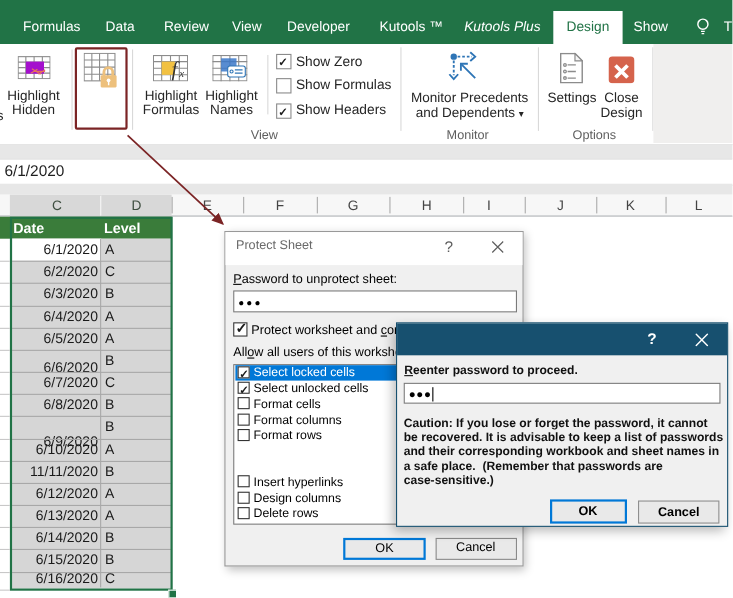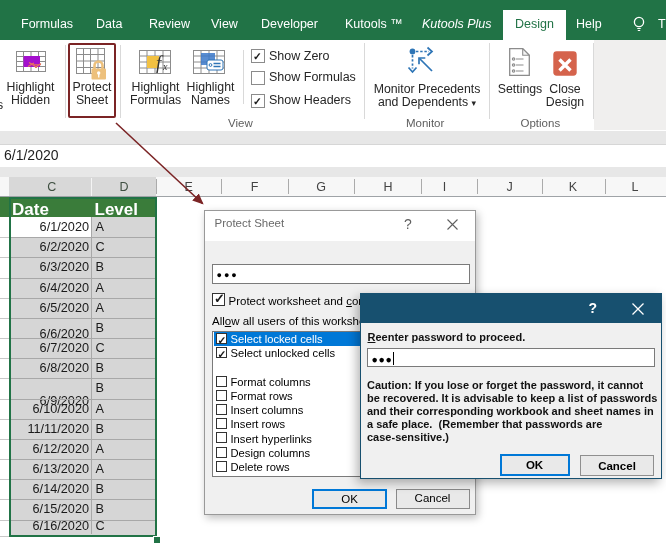--- a/index.html
+++ b/index.html
@@ -26,21 +26,21 @@
   #band2{left:0;top:167px;width:666px;height:10px;background:#e7e7e7;}
   
   #colhdr{left:0;top:177px;width:666px;height:20px;background:#f7f7f7;border-bottom:1px solid #9fa3a7;box-sizing:border-box;}
   .hsel{position:absolute;top:0;height:19px;background:#d8d8d8;}
   .hletter{position:absolute;top:3px;font-size:12.5px;color:#444;transform:translateX(-50%);}
   .hlettersel{color:#3f4f41;}
   .htick{position:absolute;top:2px;height:15px;width:1px;background:#ababab;}
   
   #sheet{left:0;top:197px;width:666px;height:347px;background:#fff;}
   #greenrow{position:absolute;left:0;top:-0.5px;width:155.6px;height:20px;background:#3a7c3a;}
-  #greenrow .glabel{position:absolute;top:3.5px;color:#fff;font-weight:bold;font-size:17px;}
+  #greenrow .glabel{position:absolute;top:3.5px;color:#fff;font-weight:bold;font-size:13px;}
   .selfill{position:absolute;background:#d6d6d6;}
   .grid{position:absolute;background:#a8a8a8;}
   .bgrid{position:absolute;background:#c8c8c8;}
   .dcell{position:absolute;font-size:12.7px;color:#1a1a1a;height:20px;line-height:20px;}
   .datec{width:80px;text-align:right;}
   #selborder{position:absolute;border:2px solid #217346;}
   #fillhandle{position:absolute;width:6px;height:6px;background:#217346;border-left:1px solid #fff;border-top:1px solid #fff;}
   
   #dlg1{left:204px;top:209.5px;width:269.5px;height:303.5px;background:#f0f0f0;border:1px solid #999;box-shadow:2px 3px 8px rgba(0,0,0,0.25);}
   #dlg1 .titlebar{position:absolute;left:0;top:0;right:0;height:30px;background:#fff;}
@@ -70,21 +70,21 @@
     <div id="activetab">
         <span>Design</span>
       </div>
     <span class="tab" style="left:21px;">Formulas</span>
     <span class="tab" style="left:96px;">Data</span>
     <span class="tab" style="left:149px;">Review</span>
     <span class="tab" style="left:211px;">View</span>
     <span class="tab" style="left:261px;">Developer</span>
     <span class="tab" style="left:345px;">Kutools ™</span>
     <span class="tab" style="left:422px;font-style:italic;">Kutools Plus</span>
-    <span class="tab" style="left:576px;">Help</span>
+    <span class="tab" style="left:576px;">Show</span>
     <svg class="abs" style="left:631px;top:15px;" width="16" height="18" viewBox="0 0 16 18">
       <circle cx="8" cy="7" r="4.6" fill="none" stroke="#fff" stroke-width="1.3"></circle>
       <path d="M6.3 13.5h3.4M6.8 15.5h2.4" stroke="#fff" stroke-width="1.2"></path>
     </svg>
     <span class="tab" style="left:658px;">T</span>
   </div>
 
   <div id="ribbon" class="abs">
     <span class="rlabel" style="left:-3px;top:59px;">s</span>
 
@@ -99,21 +99,20 @@
 
     <div id="maroonbox"></div>
     <svg class="abs" style="left:76px;top:7.5px;" width="31" height="32" viewBox="0 0 31 32">
       <rect x="0.5" y="0.5" width="28" height="25" fill="#fff" stroke="#8c8c8c"></rect>
       <path d="M0.5 6.5h28M0.5 13h28M0.5 19.5h28M7.5 0.5v25M14.5 0.5v25M22 0.5v25" stroke="#8c8c8c" stroke-width="1" fill="none"></path>
       <path d="M18.5 21 v-3.5 a4 4 0 0 1 8 0 V21" fill="none" stroke="#edc07c" stroke-width="2.6"></path>
       <rect x="15.5" y="20.5" width="14.5" height="11" rx="1" fill="#edc07c"></rect>
       <circle cx="22.7" cy="25" r="1.7" fill="#fff"></circle>
       <rect x="22.1" y="25.5" width="1.3" height="4" fill="#fff"></rect>
     </svg>
-    <div class="rlabel" style="left:63px;top:41px;width:58px;">Protect<br>Sheet</div>
     <div class="rsep" style="left:119.5px;top:5px;height:73px;"></div>
 
     <svg class="abs" style="left:139px;top:10px;" width="32" height="24" viewBox="0 0 32 24">
       <rect x="0.5" y="0.5" width="31" height="23" fill="#fff" stroke="#8c8c8c"></rect>
       <path d="M0.5 6h31M0.5 12h31M0.5 18h31M8 0.5v23M16 0.5v23M24 0.5v23" stroke="#8c8c8c" stroke-width="1" fill="none"></path>
       <rect x="8" y="6" width="12" height="12" fill="#f2c142"></rect>
       <text x="17" y="19" font-size="19" font-style="italic" font-family="Liberation Serif" fill="#333">f</text>
       <text x="24" y="20" font-size="10" font-style="italic" font-family="Liberation Serif" fill="#333">x</text>
     </svg>
     <div class="rlabel" style="left:127px;top:41px;width:57px;">Highlight<br>Formulas</div>
@@ -302,20 +301,21 @@
     <line x1="116" y1="123" x2="202.5" y2="203.5" stroke="#7b2425" stroke-width="1.6" marker-end="url(#ah)"></line>
   </svg>
 
   <div id="dlg1" class="abs">
     <div class="titlebar"></div>
     <span class="title">Protect Sheet</span>
     <span style="position:absolute;left:199px;top:5px;font-size:14px;color:#5f5f5f;">?</span>
     <svg style="position:absolute;left:242px;top:8.5px;" width="11" height="11" viewBox="0 0 11 11">
       <path d="M0.5 0.5 L10.5 10.5 M10.5 0.5 L0.5 10.5" stroke="#5f5f5f" stroke-width="1.1"></path>
     </svg>
+    <span class="d1txt" style="left:7px;top:37px;"><u>P</u>assword to unprotect sheet:</span>
     <div id="d1input">
         <span class="dots" style="position:absolute;left:4px;top:4.5px;">●●●</span>
       </div>
     <div class="wincbx" style="left:7px;top:82.5px;">
         <span class="checkmark">✓</span>
       </div>
     <span class="d1txt" style="left:23.5px;top:84.5px;">Protect worksheet and <u>c</u>ontents of locked cells</span>
     <span class="d1txt" style="left:7px;top:104.5px;">All<u>o</u>w all users of this worksheet to:</span>
     <div id="listbox">
       <div class="lrow" style="top:0;background:#0078d7;color:#fff;">
@@ -323,35 +323,31 @@
             <span class="checkmark">✓</span>
           </span>
           <span class="lt">Select locked cells</span>
         </div>
       <div class="lrow" style="top:14.2px;">
           <span class="cb">
             <span class="checkmark">✓</span>
           </span>
           <span class="lt">Select unlocked cells</span>
         </div>
+      <div class="lrow" style="top:28.4px;">
+          <span class="cb"></span>
+          <span class="lt">Format cells</span>
+        </div>
       <div class="lrow" style="top:42.6px;">
           <span class="cb"></span>
           <span class="lt">Format columns</span>
         </div>
       <div class="lrow" style="top:56.8px;">
           <span class="cb"></span>
           <span class="lt">Format rows</span>
-        </div>
-      <div class="lrow" style="top:71px;">
-          <span class="cb"></span>
-          <span class="lt">Insert columns</span>
-        </div>
-      <div class="lrow" style="top:85.2px;">
-          <span class="cb"></span>
-          <span class="lt">Insert rows</span>
         </div>
       <div class="lrow" style="top:99.4px;">
           <span class="cb"></span>
           <span class="lt">Insert hyperlinks</span>
         </div>
       <div class="lrow" style="top:113.6px;">
           <span class="cb"></span>
           <span class="lt">Design columns</span>
         </div>
       <div class="lrow" style="top:127.8px;">

